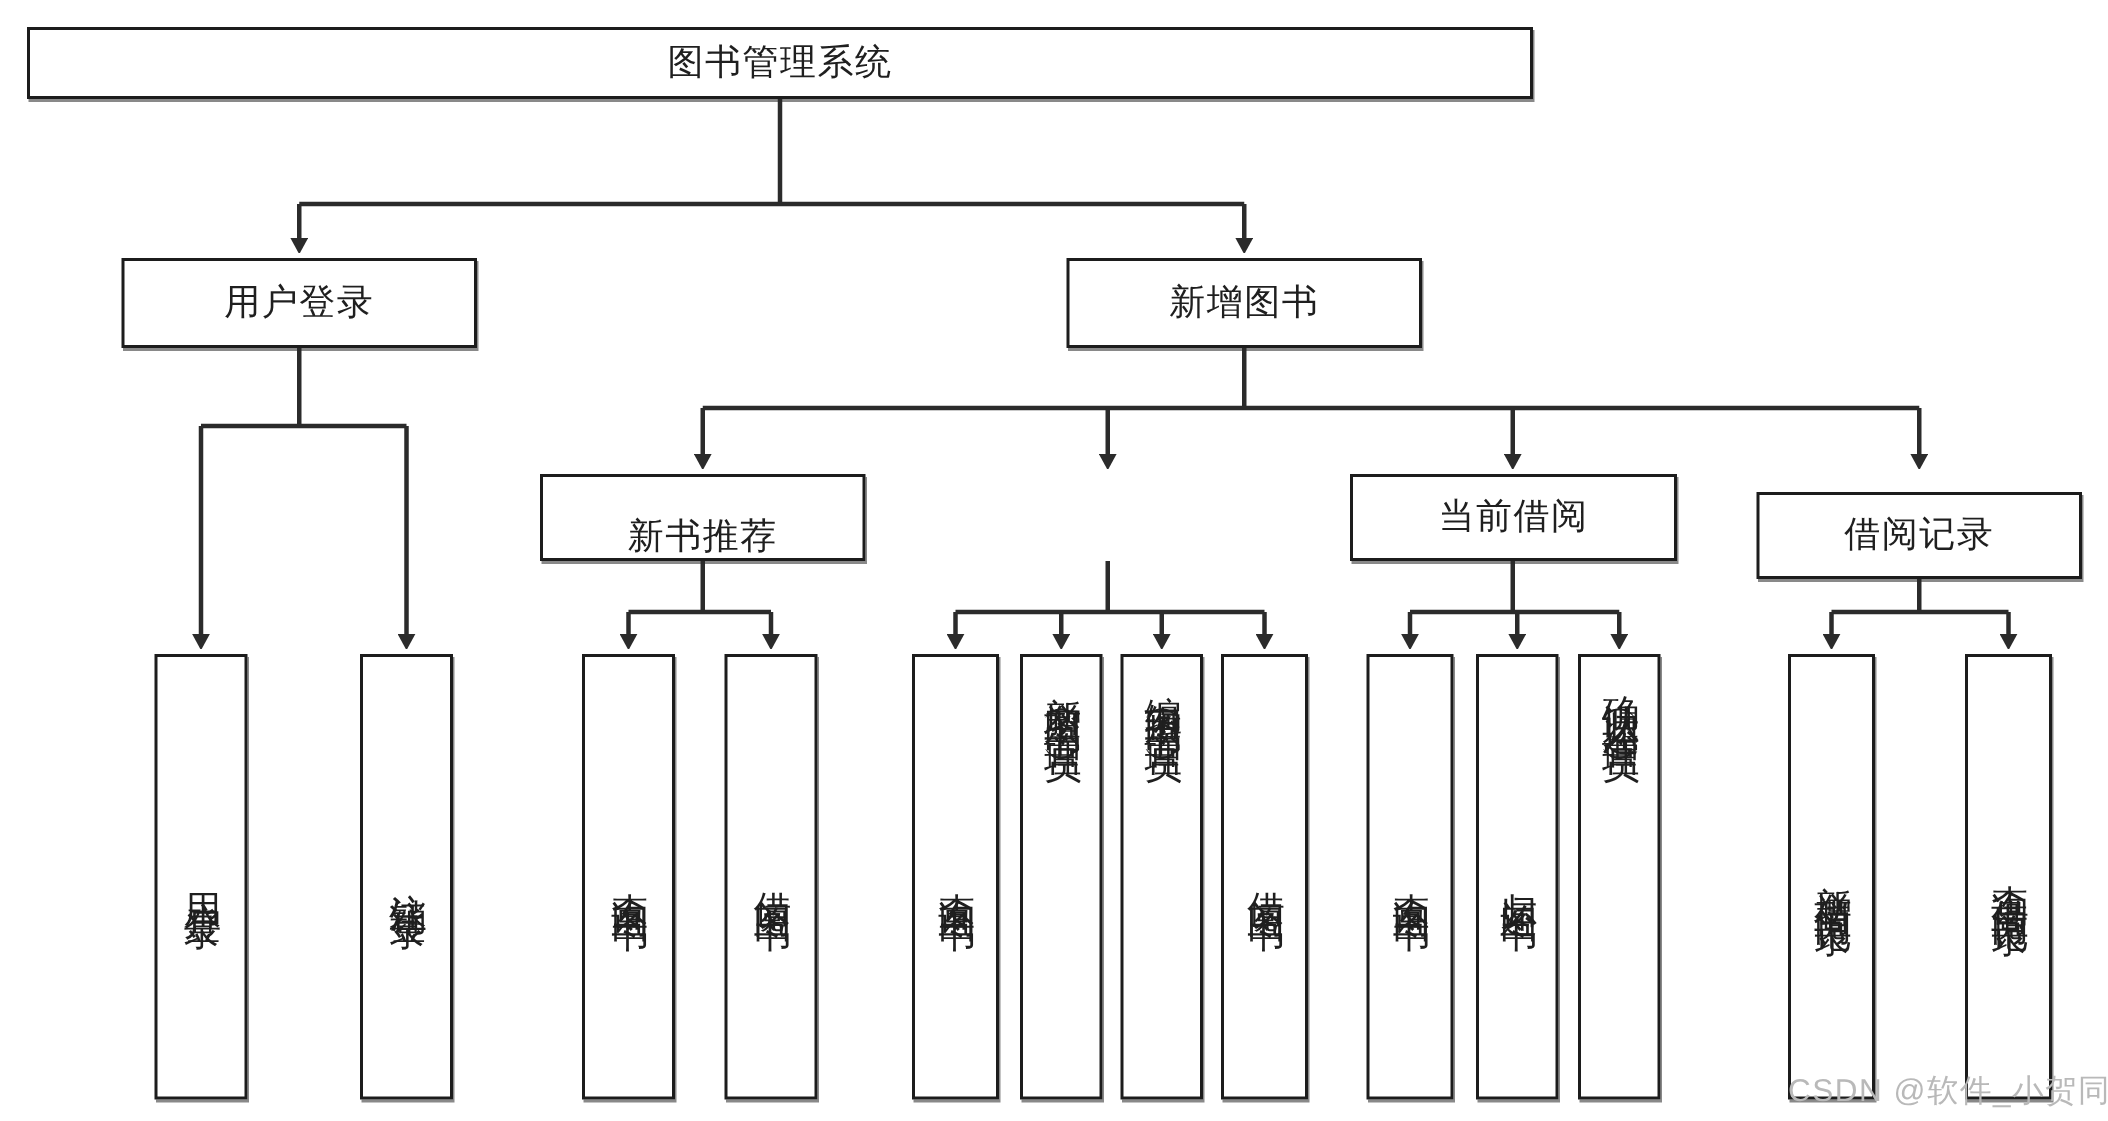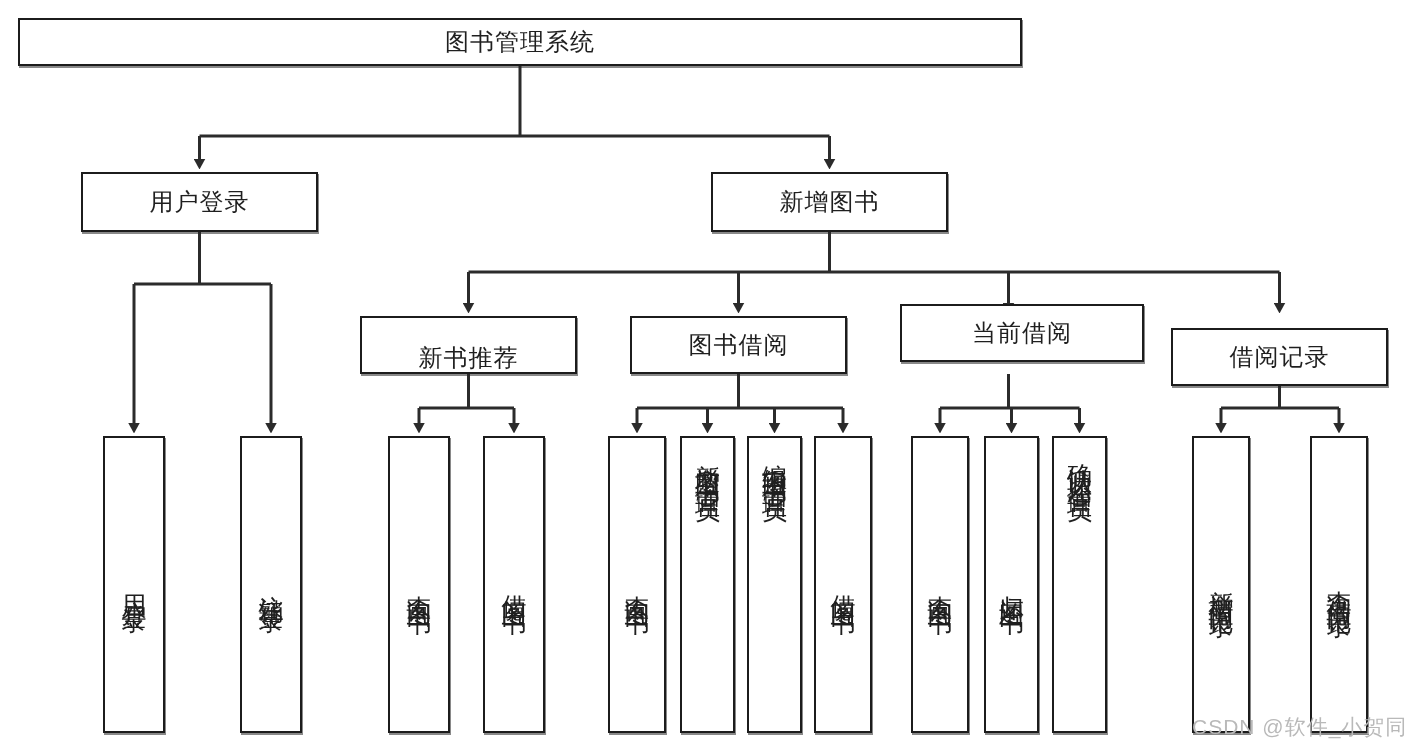--- a/index.html
+++ b/index.html
@@ -71,24 +71,21 @@
     </div>
     <div class="node" style="left: 81px; top: 172px; width: 237px; height: 60px;">
       <span class="lbl">用户登录</span>
     </div>
     <div class="node" style="left: 711px; top: 172px; width: 237px; height: 60px;">
       <span class="lbl">新增图书</span>
     </div>
     <div class="node" style="left: 360px; top: 316px; width: 217px; height: 58px; align-items: flex-end;">
       <span class="lbl">新书推荐</span>
     </div>
-    <div class="node" style="left: 630px; top: 316px; width: 217px; height: 58px;">
-      <span class="lbl">图书借阅</span>
-    </div>
-    <div class="node" style="left: 900px; top: 304px; width: 244px; height: 58px;">
+    <div class="node" style="left: 900px; top: 316px; width: 218px; height: 58px;">
       <span class="lbl">当前借阅</span>
     </div>
     <div class="node" style="left: 1171px; top: 328px; width: 217px; height: 58px;">
       <span class="lbl">借阅记录</span>
     </div>
     <div class="node vert mid" style="left: 103px; top: 436px; width: 62px; height: 297px;">
       <span class="lbl">用户登录</span>
     </div>
     <div class="node vert mid" style="left: 240px; top: 436px; width: 62px; height: 297px;">
       <span class="lbl">注销登录</span>

